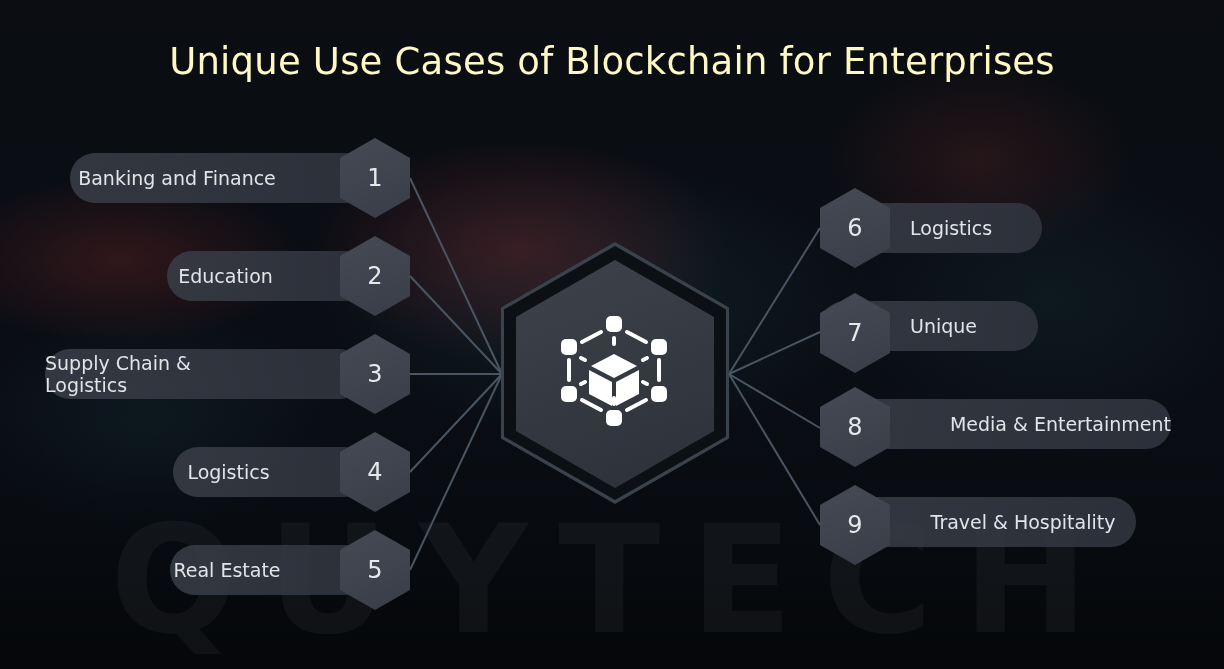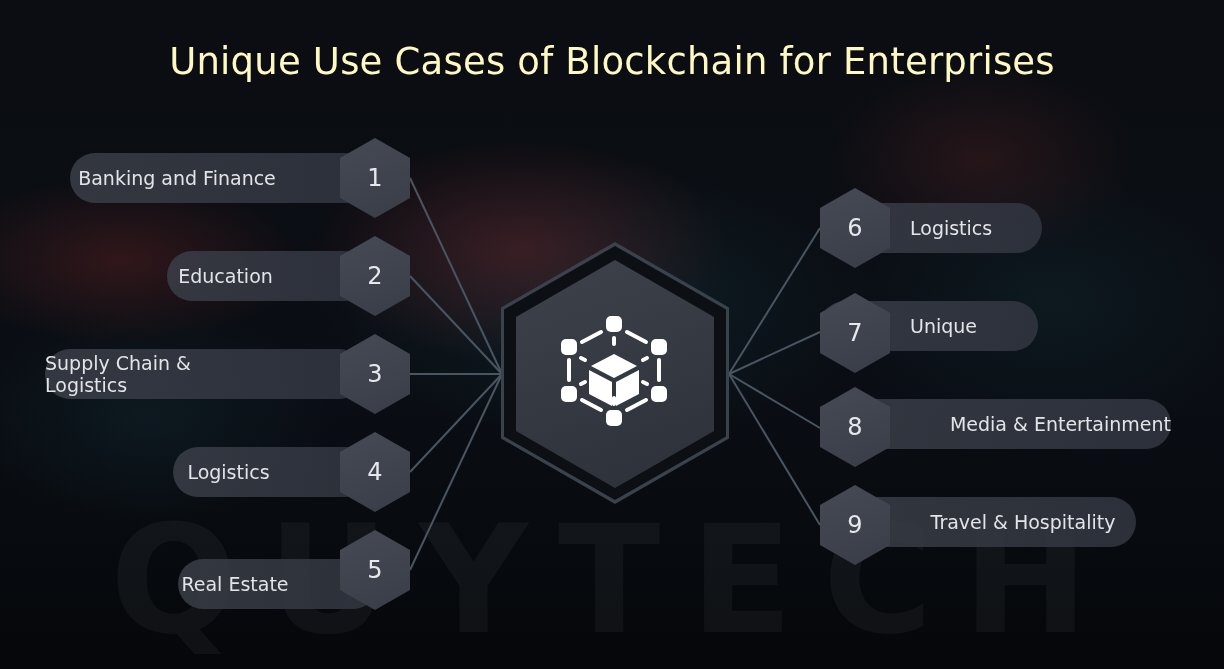--- a/index.html
+++ b/index.html
@@ -98,21 +98,21 @@
 <div class="pill left" style="left:45px; top:349px; width:319px;">
   <span>Supply Chain &amp; Logistics</span>
 </div>
 <div class="hex" style="left:340px; top:334px;">3</div>
 
 <div class="pill left" style="left:173px; top:447px; width:197px;">
   <span>Logistics</span>
 </div>
 <div class="hex" style="left:340px; top:432px;">4</div>
 
-<div class="pill left" style="left:170px; top:559px; width:200px;margin-left:8px;">
+<div class="pill left" style="left:170px; top:545px; width:200px;">
   <span>Real Estate</span>
 </div>
 <div class="hex" style="left:340px; top:530px;">5</div>
 
 <div class="center-outer"></div>
 <div class="center-gap"></div>
 <div class="center-inner"></div>
 <svg class="center-icon" width="116" height="116" viewBox="0 0 116 116">
   <g fill="#ffffff">
     <rect x="49" y="2" width="16" height="16" rx="5"></rect>

